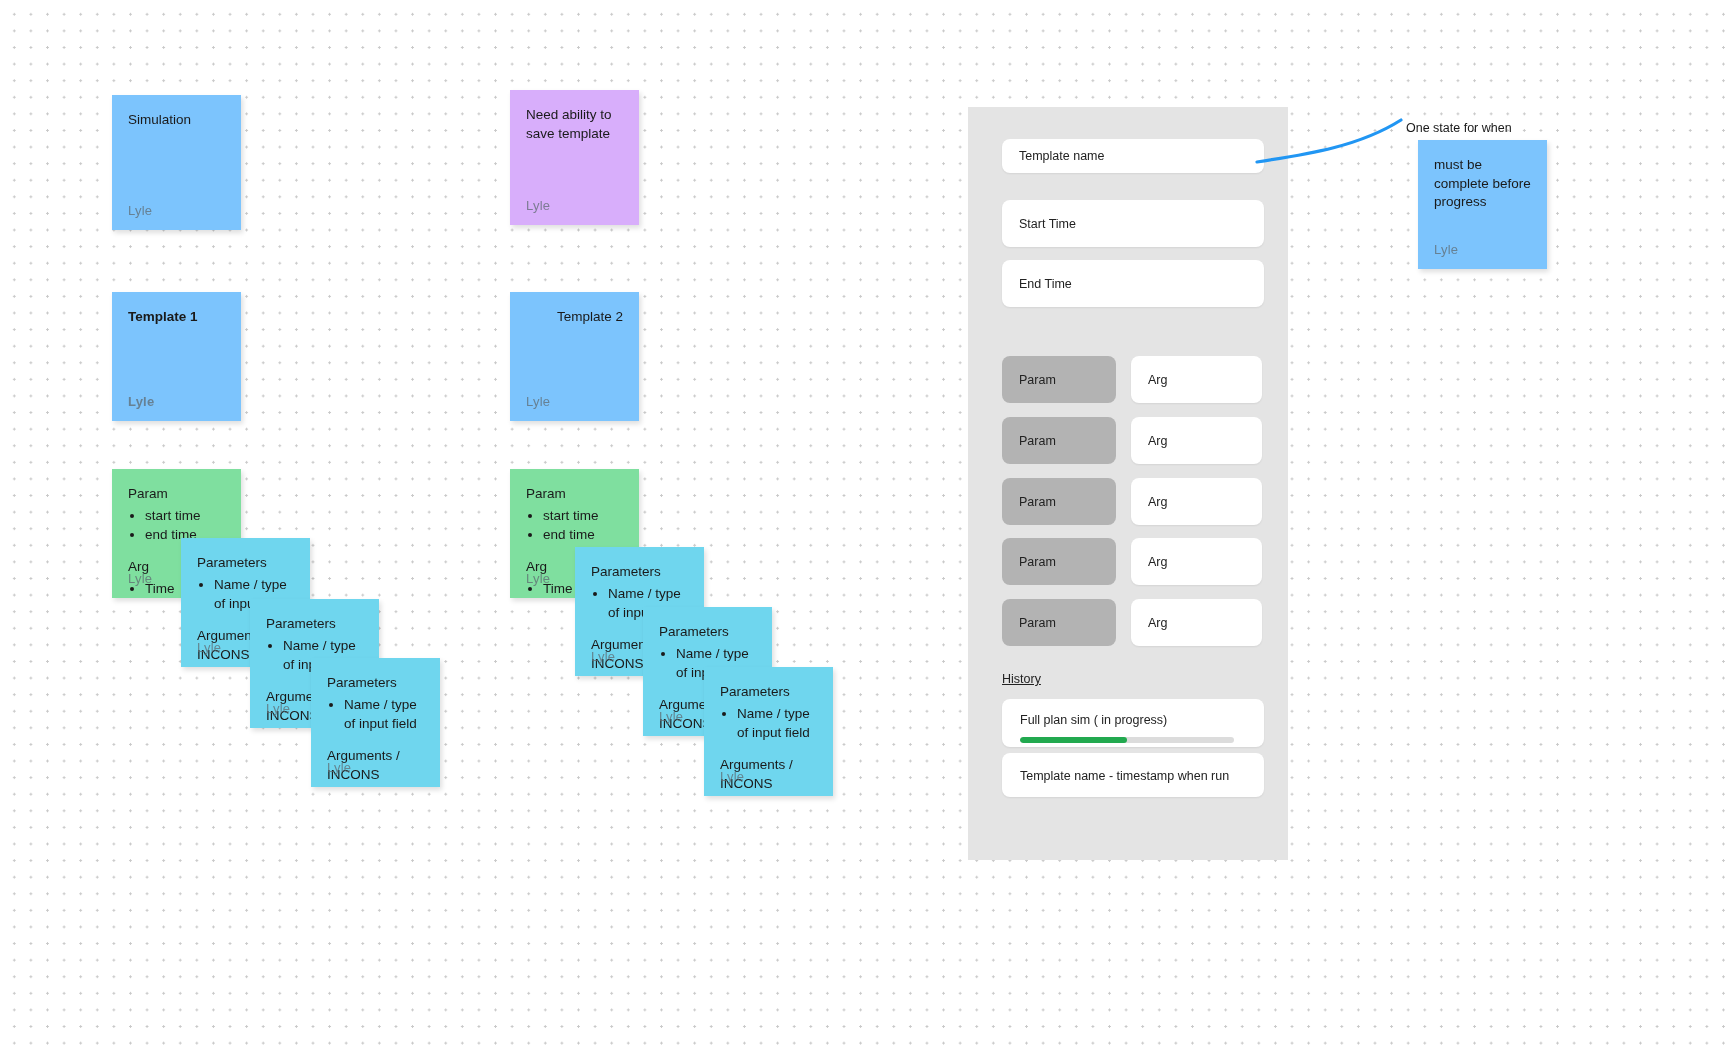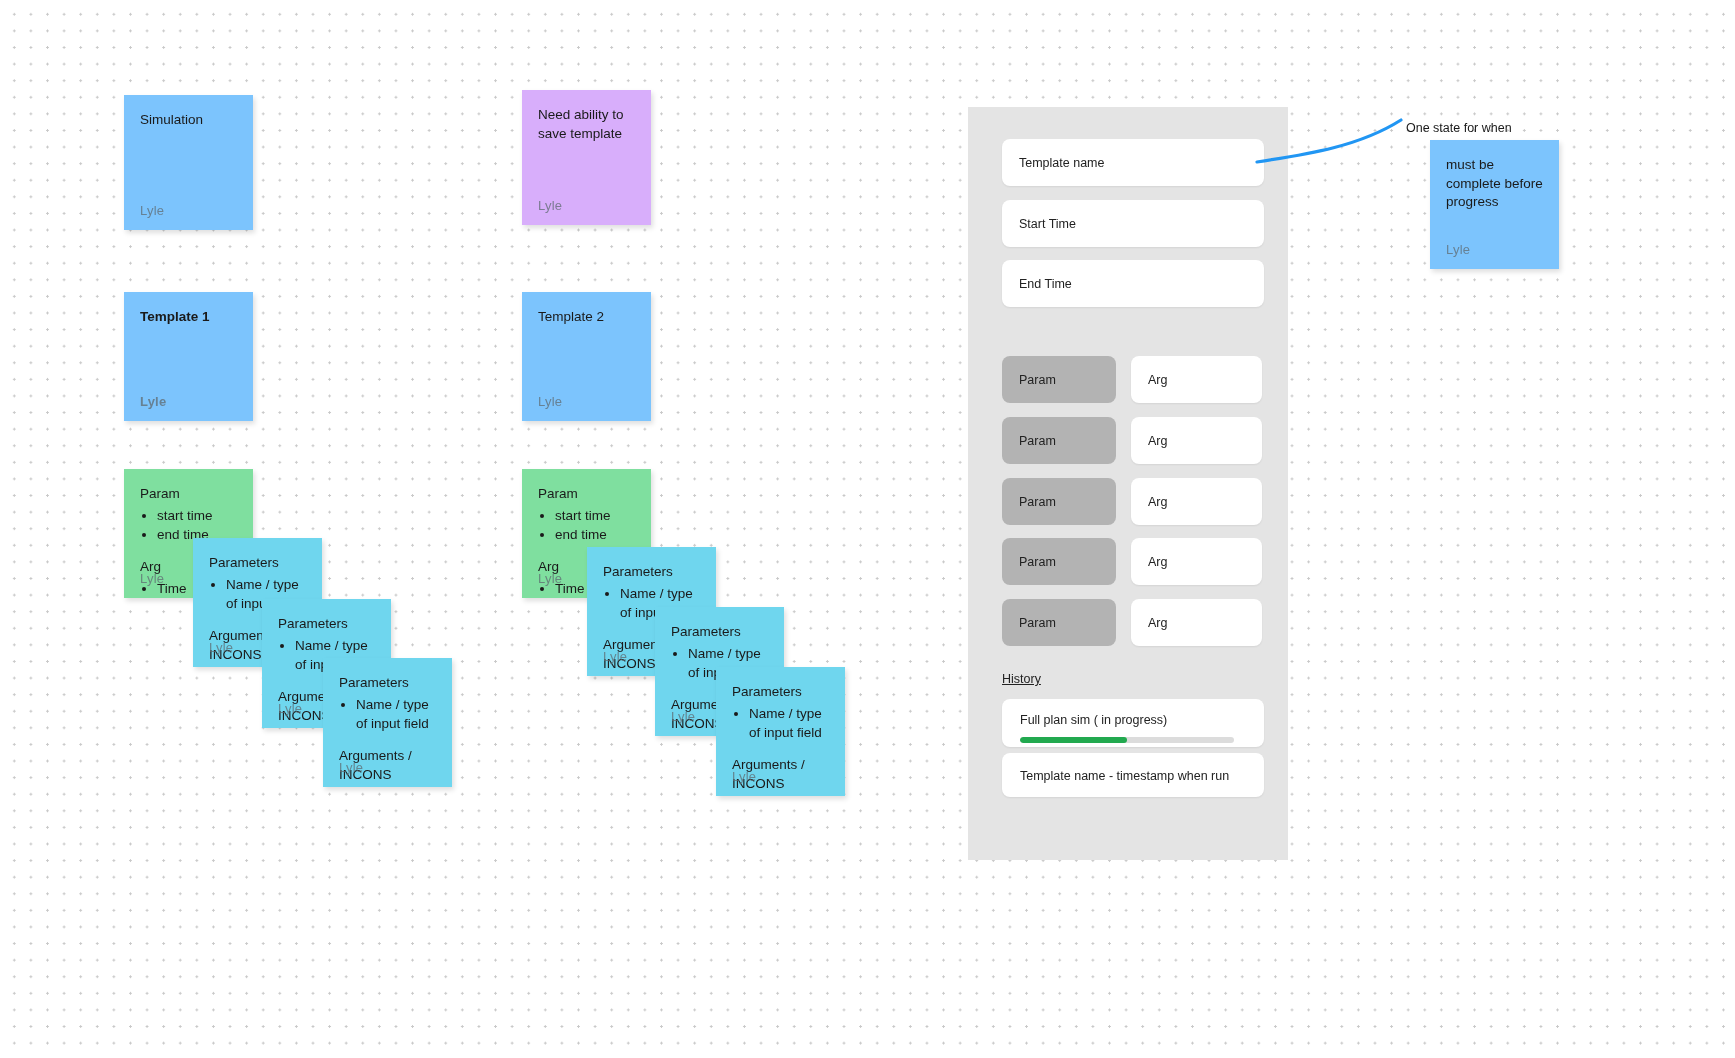--- a/index.html
+++ b/index.html
@@ -26,21 +26,20 @@
   
   .note {
     position: absolute;
     box-sizing: border-box;
     padding: 16px 16px 10px 16px;
     color: #1a1a1a;
     font-size: 13.5px;
     line-height: 1.38;
     box-shadow: 2px 3px 5px rgba(0,0,0,0.13);
     overflow: hidden;
-    margin-left: 12px;
   }
   .note .ntitle {
     font-size: 13.5px;
     margin: 0 0 2px 0;
     white-space: pre-line;
   }
   .note ul {
     margin: 2px 0 0 0;
     padding-left: 17px;
     list-style: disc;
@@ -217,21 +216,21 @@
       </ul>
     </div>
     <div class="author">Lyle</div>
   </div>
 
   <div class="note purple" style="left:510px; top:90px; width:129px; height:135px;">
     <div class="ntitle">Need ability to save template</div>
     <div class="author">Lyle</div>
   </div>
 
-  <div class="note blue" style="left:510px; top:292px; width:129px; height:129px;">
+  <div class="note blue" style="left:510px; top:292px; width:129px; height:129px;text-align:right;">
     <div class="ntitle">Template 2</div>
     <div class="author">Lyle</div>
   </div>
 
   <div class="note green" style="left:510px; top:469px; width:129px; height:129px;">
     <div class="ntitle">Param</div>
     <ul>
       <li>start time</li>
       <li>end time</li>
     </ul>
@@ -281,21 +280,21 @@
       <div class="ntitle">Arguments / INCONS</div>
       <ul>
         <li>Value can be changed</li>
       </ul>
     </div>
     <div class="author">Lyle</div>
   </div>
 
   <div id="panel">
 
-    <div class="field" style="left:34px; top:32px; width:262px; height:47px;">
+    <div class="field" style="left:34px; top:32px; width:262px; height:34px;">
       <span>Template name</span>
     </div>
     <div class="field" style="left:34px; top:93px; width:262px; height:47px;">
       <span>Start Time</span>
     </div>
     <div class="field" style="left:34px; top:153px; width:262px; height:47px;">
       <span>End Time</span>
     </div>
 
     <div class="pillgrey" style="left:34px; top:249px; width:114px; height:47px;">

